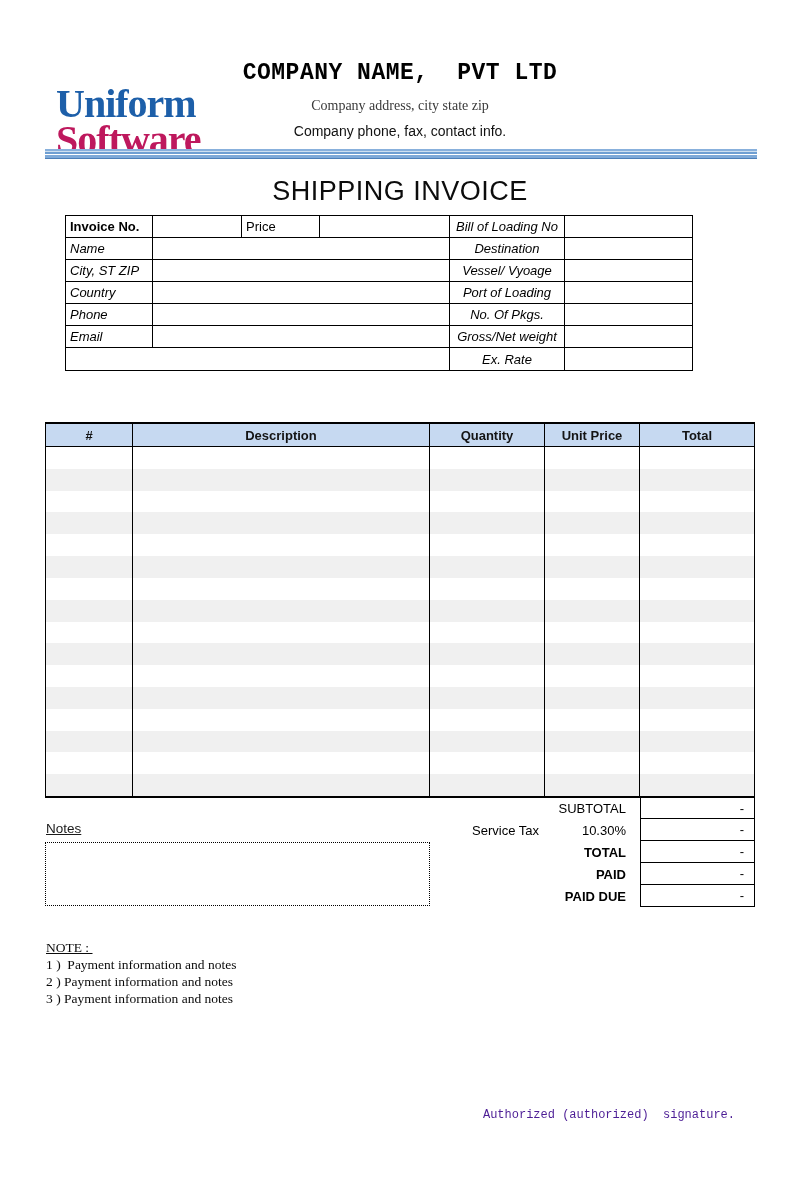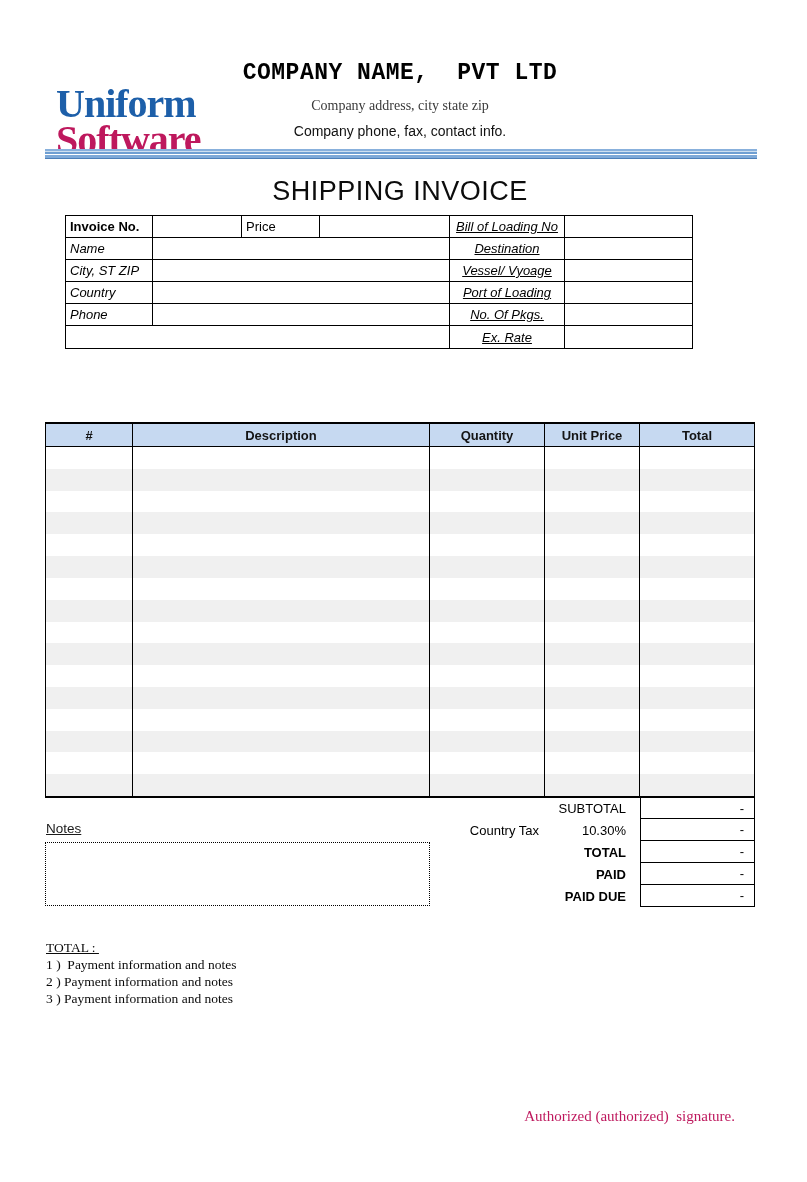--- a/index.html
+++ b/index.html
@@ -26,21 +26,21 @@
   #info-table{position:absolute;left:45px;top:215px;width:628px;border:1px solid #000;
         box-sizing:border-box;font-size:13px;margin-left:20px;}
   .info-row{display:grid;grid-template-columns:87px 89px 78px 130px 115px 1fr;height:22px;}
   .info-row.r8{grid-template-columns:384px 115px 1fr;}
   .info-row.rmid{grid-template-columns:87px 297px 115px 1fr;}
   .icellb{display:flex;align-items:center;padding:0 4px;border-right:1px solid #000;
         border-bottom:1px solid #000;box-sizing:border-box;overflow:hidden;}
   .info-row .icellb:last-child{border-right:none;}
   .info-row.last .icellb{border-bottom:none;}
   .lab{font-style:italic;}
-  .labc{font-style:italic;justify-content:center;text-align:center;text-decoration:underline;}
+  .labc{font-style:italic;justify-content:center;text-align:center;}
   .bold-lab{font-weight:bold;font-style:normal;}
   .plain-lab{font-style:normal;}
 
   
   #items-table{position:absolute;left:45px;top:422px;width:710px;box-sizing:border-box;
         border:1px solid #000;border-top:2px solid #000;border-bottom:2px solid #000;}
   #items-header{display:grid;grid-template-columns:87px 297px 115px 95px 1fr;height:22px;
         background:#c6d9f1;border-bottom:1px solid #000;font-weight:bold;font-size:13px;color:#141414;}
   #items-header .hcell{display:flex;align-items:center;justify-content:center;
         border-right:1px solid #000;box-sizing:border-box;}
@@ -66,22 +66,22 @@
   #notes-box{position:absolute;left:45px;top:842px;width:385px;height:64px;
         border:1px dotted #000;box-sizing:border-box;font-size:12px;padding:2px 4px;}
 
   
   #footer-note{position:absolute;left:46px;top:939px;font-family:"Liberation Serif", serif;
         font-size:13.5px;line-height:17px;color:#0a0a0a;}
   #footer-note .heading{text-decoration:underline;white-space:pre;}
   #footer-note .nline{white-space:pre;}
 
   #signature{position:absolute;left:45px;top:1108px;width:710px;text-align:right;
-        padding-right:20px;box-sizing:border-box;font-family:Liberation Serif, serif;
-        font-size:15px;white-space:pre;color:#be185d;}
+        padding-right:20px;box-sizing:border-box;font-family:Liberation Mono, monospace;
+        font-size:12px;white-space:pre;color:#4c1d95;}
 </style>
 </head>
 <body>
 
 <div id="page">
 
   <div id="logo">
     <div class="l1">Uniform</div>
     <div class="l2">Software</div>
   </div>
@@ -118,20 +118,26 @@
     <div class="info-row rmid">
       <div class="icellb lab">Country</div>
       <div class="icellb"></div>
       <div class="icellb labc">Port of Loading</div>
       <div class="icellb"></div>
     </div>
     <div class="info-row rmid">
       <div class="icellb lab">Phone</div>
       <div class="icellb"></div>
       <div class="icellb labc">No. Of Pkgs.</div>
+      <div class="icellb"></div>
+    </div>
+    <div class="info-row rmid">
+      <div class="icellb lab">Email</div>
+      <div class="icellb"></div>
+      <div class="icellb labc">Gross/Net weight</div>
       <div class="icellb"></div>
     </div>
     <div class="info-row r8 last">
       <div class="icellb"></div>
       <div class="icellb labc">Ex. Rate</div>
       <div class="icellb"></div>
     </div>
   </div>
 
   <div id="items-table">
@@ -261,21 +267,21 @@
   <div id="totals">
     <div class="trow">
       <div class="tlab-a"></div>
         <div></div>
       <div class="tlab-b">SUBTOTAL</div>
         <div></div>
       <div class="tbox">-</div>
     </div>
     <div class="trow">
       <div></div>
-      <div class="tlab-a">Country Tax</div>
+      <div class="tlab-a">Service Tax</div>
       <div class="tlab-b">10.30%</div>
         <div></div>
       <div class="tbox">-</div>
     </div>
     <div class="trow bold">
       <div class="tlab-a"></div>
         <div></div>
       <div class="tlab-b">TOTAL</div>
         <div></div>
       <div class="tbox">-</div>
@@ -293,21 +299,21 @@
       <div class="tlab-b">PAID DUE</div>
         <div></div>
       <div class="tbox">-</div>
     </div>
   </div>
 
   <div id="notes-label">Notes</div>
   <div id="notes-box"></div>
 
   <div id="footer-note">
-    <div class="heading">TOTAL : </div>
+    <div class="heading">NOTE : </div>
     <div class="nline">1 )  Payment information and notes</div>
     <div class="nline">2 ) Payment information and notes</div>
     <div class="nline">3 ) Payment information and notes</div>
   </div>
 
   <div id="signature">Authorized (authorized)  signature.</div>
 
 </div>
 
 </body></html>

